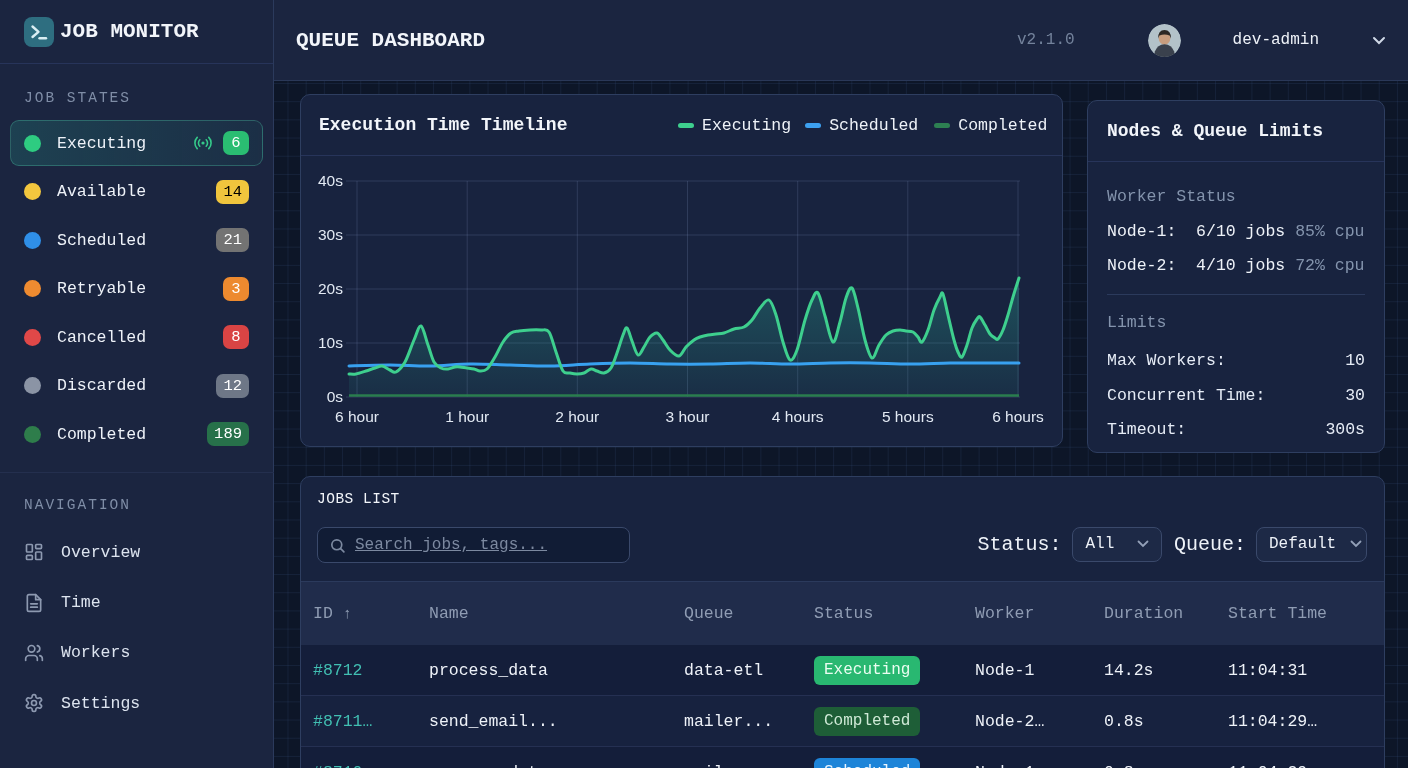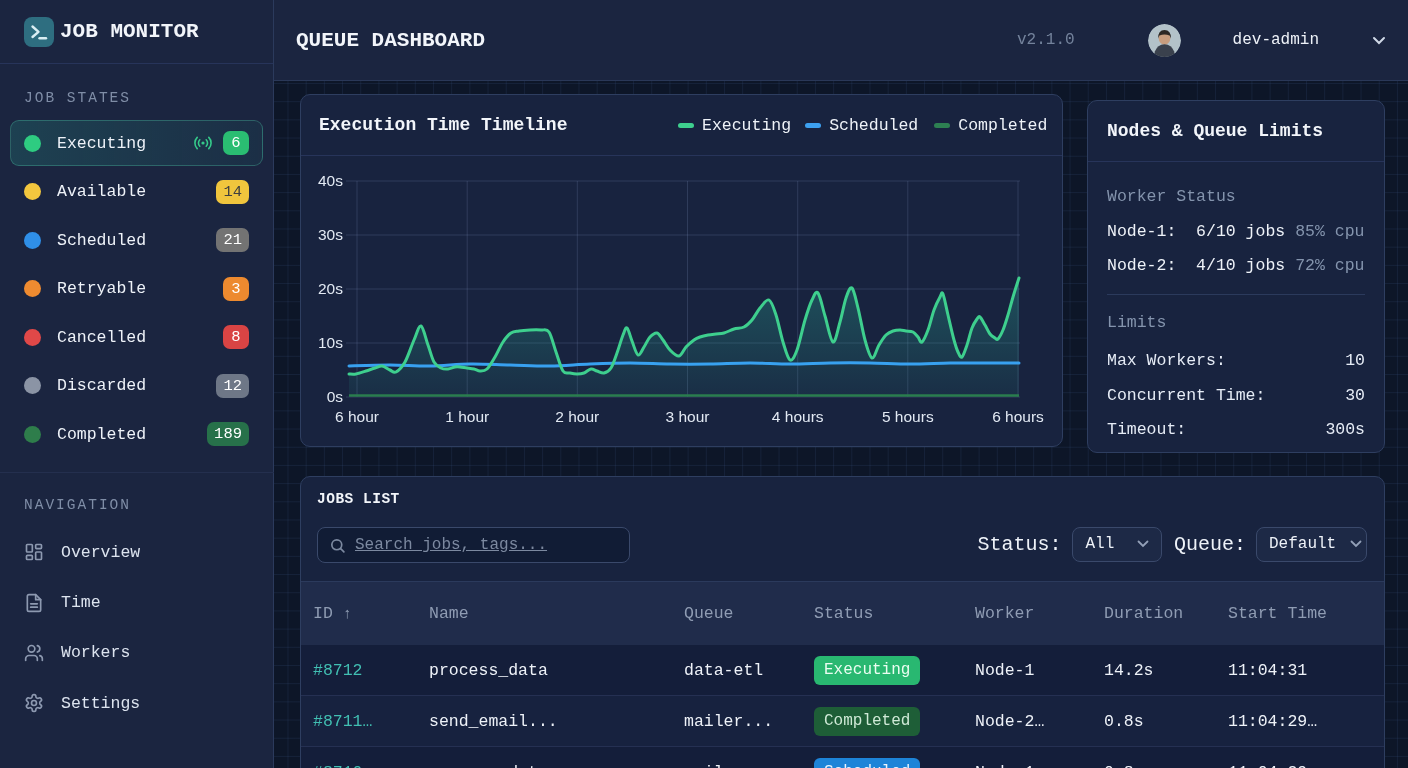--- a/index.html
+++ b/index.html
@@ -80,21 +80,21 @@
 #nodesCard { left:1087px; top:100px; width:298px; height:353px; }
 #nodesCard .card-head { padding-left:19px; }
 .nc-body { padding:0 19px; }
 .nc-sub { color:#8494ad; font-size:16.5px; }
 .nc-row { font-size:16.5px; color:#eef2f8; white-space:pre; }
 .nc-row .dim { color:#8494ad; }
 .nc-div { border-top:1px solid #2b3a5c; }
 .nc-kv { display:flex; font-size:16.5px; }
 .nc-kv .sp { flex:1; }
 #jobsCard { left:300px; top:476px; width:1085px; height:310px; border-radius:10px 10px 0 0; }
-.jc-title { font-size:14.5px; font-weight:700; letter-spacing:0.5px; color:#f2f5fa; margin:14px 0 0 16px; }
+.jc-title { font-size:14.5px; font-weight:400; letter-spacing:0.5px; color:#f2f5fa; margin:14px 0 0 16px; }
 .search {
   position:absolute; left:16px; top:50px; width:313px; height:36px;
   background:#111c35; border:1px solid #3a496b; border-radius:8px;
   display:flex; align-items:center; color:#7c89a0; font-size:16px;text-decoration:underline;
 }
 .search svg { margin:0 9px 0 11px; }
 .filters { position:absolute; right:17px; top:49px; height:36px; display:flex; align-items:center; }
 .f-lbl { font-size:20px; color:#eef2f8; }
 .select {
   height:35px; background:#1d2946; border:1px solid #3a496b; border-radius:8px;
@@ -160,21 +160,21 @@
             <path d="M3.2 13.6 A8 8 0 0 1 3.2 2.4"></path>
             <path d="M14.8 2.4 A8 8 0 0 1 14.8 13.6"></path>
           </svg>
         </div>
       <div class="badge" style="background:#2abd72;color:#ffffff;">6</div>
     </div>
     <div class="state-item">
       <div class="dot" style="background:#f3c73e;"></div>
         <div class="lbl">Available</div>
         <div class="sp"></div>
-      <div class="badge" style="background:#f0c53d;color:#404040;">14</div>
+      <div class="badge" style="background:#f0c53d;color:#000000;">14</div>
     </div>
     <div class="state-item">
       <div class="dot" style="background:#2f8fe8;"></div>
         <div class="lbl">Scheduled</div>
         <div class="sp"></div>
       <div class="badge" style="background:#737373;color:#ffffff;">21</div>
     </div>
     <div class="state-item">
       <div class="dot" style="background:#ef8b30;"></div>
         <div class="lbl">Retryable</div>

